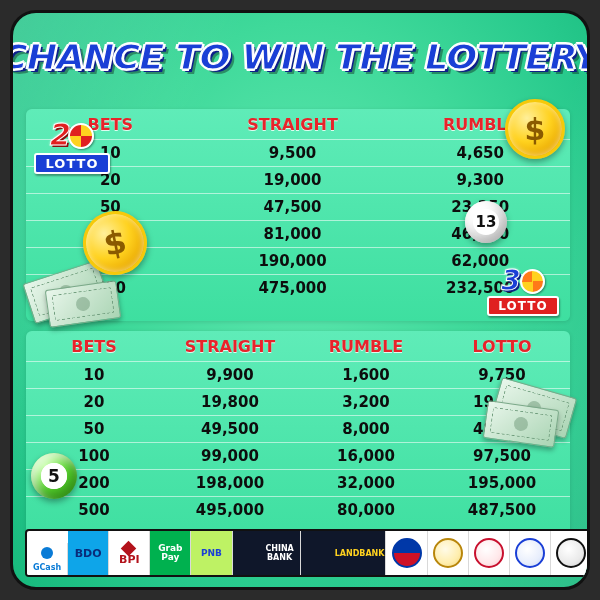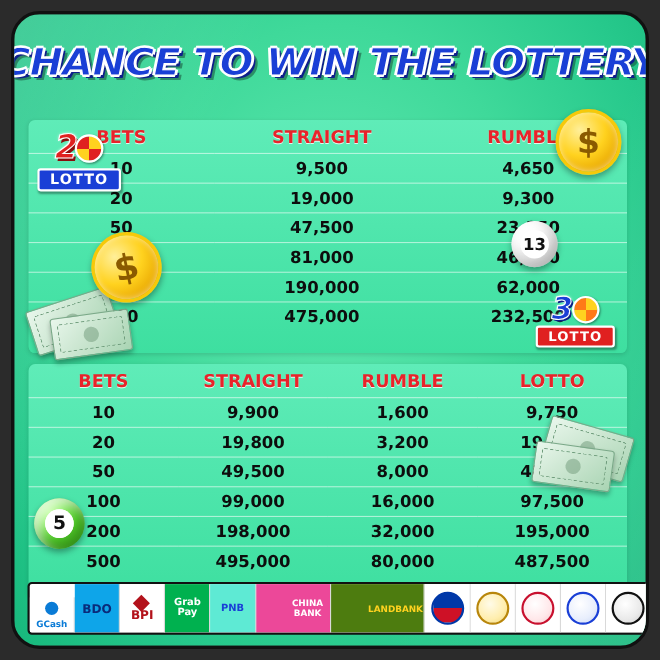--- a/index.html
+++ b/index.html
@@ -316,23 +316,23 @@
   .pay-gcash { background: #fff; color: #0a7bd6; margin-top: 12px; }
   .pay-gcash .dot {
     display:inline-block; width:12px; height:12px; border-radius:50%;
     background:#0a7bd6; margin-bottom:2px;
   }
   .pay-maya { background: #fff; color: #12c15a; font-size: 11px; }
   .pay-bdo { background: #0ea5e9; color: #0a2b7a; font-size: 11px; }
   .pay-bpi { background: #fff; color: #b3121b; }
   .pay-bpi .sq { display:inline-block; width:11px; height:11px; background:#b3121b; transform:rotate(45deg); margin-right:2px; vertical-align:-1px;}
   .pay-grab { background: #00b14f; color: #fff; font-size: 9px; }
-  .pay-pnb { background: #5eead4; color: #1a3fd6; font-size: 9px; }
-  .pay-china { background: #ec4899; color: #fff; font-size: 8px; padding-left: 28px; }
-  .pay-land { background: #4d7c0f; color: #ffd21f; font-size: 8px; padding-left: 34px; }
+  .pay-pnb { background: #bef264; color: #1a3fd6; font-size: 9px; }
+  .pay-china { background: #0f172a; color: #fff; font-size: 8px; padding-left: 28px; }
+  .pay-land { background: #0f172a; color: #ffd21f; font-size: 8px; padding-left: 34px; }
   .pay-seal1 { background: #fff; }
   .pay-seal2 { background: #fff; }
   .pay-seal3 { background: #fff; }
   .pay-seal4 { background: #fff; }
   .pay-seal5 { background: #fff; }
 
   .seal {
     width: 26px; height: 26px; border-radius: 50%;
     border: 2px solid #1a3fd6;
     background: radial-gradient(circle at 40% 35%, #ffffff 0%, #e8eefc 60%, #c9d7f5 100%);

